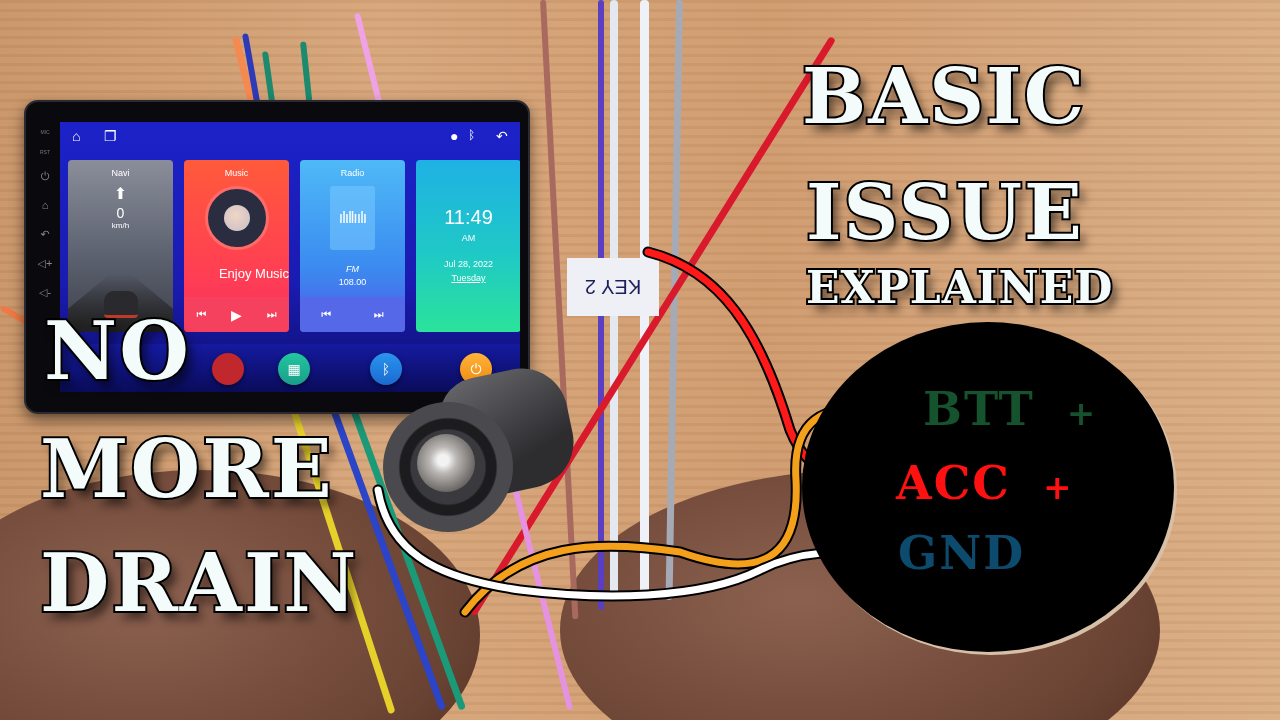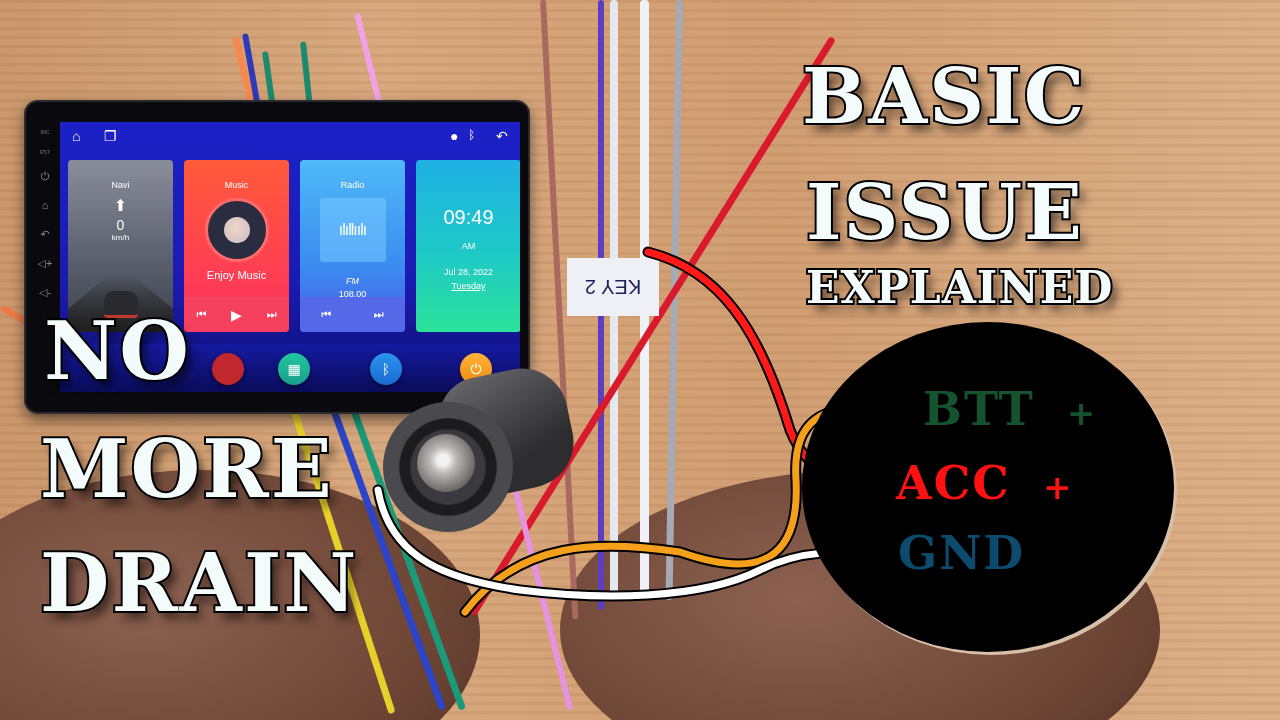--- a/index.html
+++ b/index.html
@@ -15,21 +15,21 @@
   
   .unit{position:absolute;left:24px;top:100px;width:502px;height:310px;background:#0a0a0e;border-radius:14px;box-shadow:0 6px 14px rgba(0,0,0,.5);border:2px solid #2a2a30;}
   .side-labels{position:absolute;left:8px;top:20px;width:22px;display:flex;flex-direction:column;align-items:center;gap:0;}
   .side-labels .tiny{font-size:5px;color:#777;height:20px;line-height:20px;}
   .side-labels .sicon{font-size:11px;color:#888;height:29px;line-height:29px;}
   .screen{position:absolute;left:34px;top:20px;width:460px;height:270px;background:linear-gradient(180deg,#1c22c8 0%,#1a1bb0 60%,#0d0f6e 100%);overflow:hidden;}
   .statusbar{position:absolute;left:0;top:0;width:100%;height:30px;color:#fff;}
   .statusbar .time{position:absolute;left:0;right:0;top:7px;text-align:center;font-size:13px;font-weight:bold;}
   .statusbar .ic{position:absolute;top:6px;font-size:14px;}
   .tile{position:absolute;top:38px;width:105px;height:172px;border-radius:4px;overflow:hidden;color:#fff;text-align:center;}
-  .tile .tt{font-size:9px;margin-top:20px;}
+  .tile .tt{font-size:9px;margin-top:8px;}
   .tile .ctrl{position:absolute;left:0;bottom:0;width:100%;height:35px;display:flex;justify-content:space-around;align-items:center;font-size:11px;}
   .navi{left:8px;background:linear-gradient(180deg,#8a8e9a 0%,#5d6270 55%,#3e414c 100%);}
   .music{left:124px;background:linear-gradient(180deg,#ff5a3a 0%,#ff3d55 70%,#f52f5f 100%);}
   .music .ctrl{background:#f5405e;}
   .radio{left:240px;background:linear-gradient(180deg,#4fb9f7 0%,#3b8df0 60%,#4b5de8 100%);}
   .radio .ctrl{background:#5568e8;}
   .clock{left:356px;background:linear-gradient(180deg,#1fb1e4 0%,#1fc9c6 55%,#2be39a 100%);}
   .dock{position:absolute;left:0;top:222px;width:100%;height:48px;background:linear-gradient(180deg,#151aa0,#0a0c5a);}
   .dockbtn{position:absolute;top:9px;width:32px;height:32px;border-radius:50%;color:#fff;display:flex;align-items:center;justify-content:center;font-size:14px;box-shadow:0 2px 4px rgba(0,0,0,.5);}
   
@@ -96,44 +96,44 @@
       <div style="font-size:8px;">km/h</div>
       <div style="position:absolute;left:0;bottom:0;width:100%;height:58px;background:linear-gradient(180deg,transparent,#222 90%);clip-path:polygon(0 60%,40% 0,60% 0,100% 60%,100% 100%,0 100%);"></div>
       <div style="position:absolute;left:36px;bottom:14px;width:34px;height:24px;border-radius:10px 10px 4px 4px;background:#2a2a2e;border-bottom:3px solid #c0392b;"></div>
     </div>
 
     <div class="tile music">
       <div class="tt">Music</div>
       <div style="margin:8px auto 0;width:58px;height:58px;border-radius:50%;background:#2a2d40;border:3px solid #ff6b6b;display:flex;align-items:center;justify-content:center;">
         <div style="width:26px;height:26px;border-radius:50%;background:radial-gradient(circle at 45% 40%,#f0d7c5,#d8c6c6 60%,#bcc);"></div>
       </div>
-      <div style="font-size:11px;margin-top:7px;">Enjoy Music</div>
+      <div style="font-size:13px;margin-top:16px;text-align:right;">Enjoy Music</div>
       <div class="ctrl">
         <span>⏮</span>
         <span style="font-size:14px;">▶</span>
         <span>⏭</span>
       </div>
     </div>
 
     <div class="tile radio">
       <div class="tt">Radio</div>
-      <div style="margin:8px auto 0;width:66px;height:64px;background:rgba(120,200,255,.55);border-radius:3px;display:flex;align-items:center;justify-content:center;font-size:16px;letter-spacing:-1px;">
+      <div style="margin:8px auto 0;width:45px;height:64px;background:rgba(120,200,255,.55);border-radius:3px;display:flex;align-items:center;justify-content:center;font-size:16px;letter-spacing:-1px;">
         <span>ılıllıılı</span>
       </div>
       <div style="font-size:9px;margin-top:14px;font-style:italic;">FM</div>
       <div style="font-size:9px;margin-top:3px;">108.00</div>
       <div class="ctrl">
         <span>⏮</span>
         <span>⏭</span>
       </div>
     </div>
 
     <div class="tile clock">
-      <div style="font-size:20px;margin-top:46px;">09:49</div>
-      <div style="font-size:9px;margin-top:12px;">AM</div>
+      <div style="font-size:20px;margin-top:46px;">11:49</div>
+      <div style="font-size:9px;margin-top:4px;">AM</div>
       <div style="font-size:9px;margin-top:16px;">Jul 28, 2022</div>
       <div style="font-size:9px;margin-top:4px;text-decoration:underline;">Tuesday</div>
     </div>
 
     <div class="dock">
       <div class="dockbtn" style="left:152px;background:#c0282e;"></div>
       <div class="dockbtn" style="left:218px;background:linear-gradient(180deg,#22c6a0,#1a9e8a);">▦</div>
       <div class="dockbtn" style="left:310px;background:linear-gradient(180deg,#2a94ee,#1a6ad0);">ᛒ</div>
       <div class="dockbtn" style="left:400px;background:linear-gradient(180deg,#ffb43a,#f08a10);">⏻</div>
     </div>

